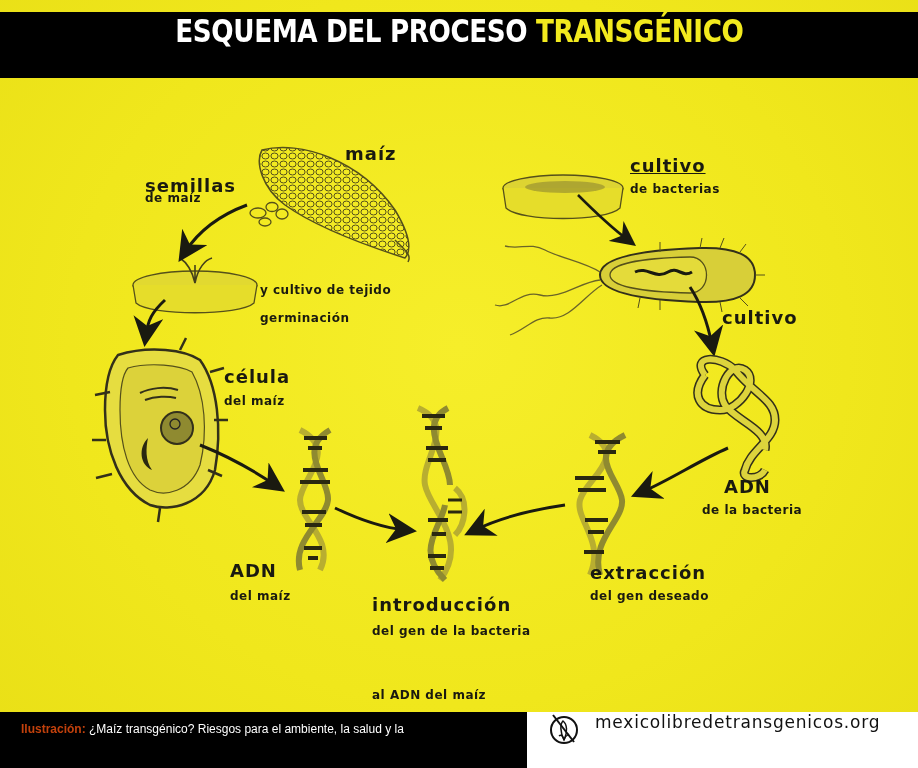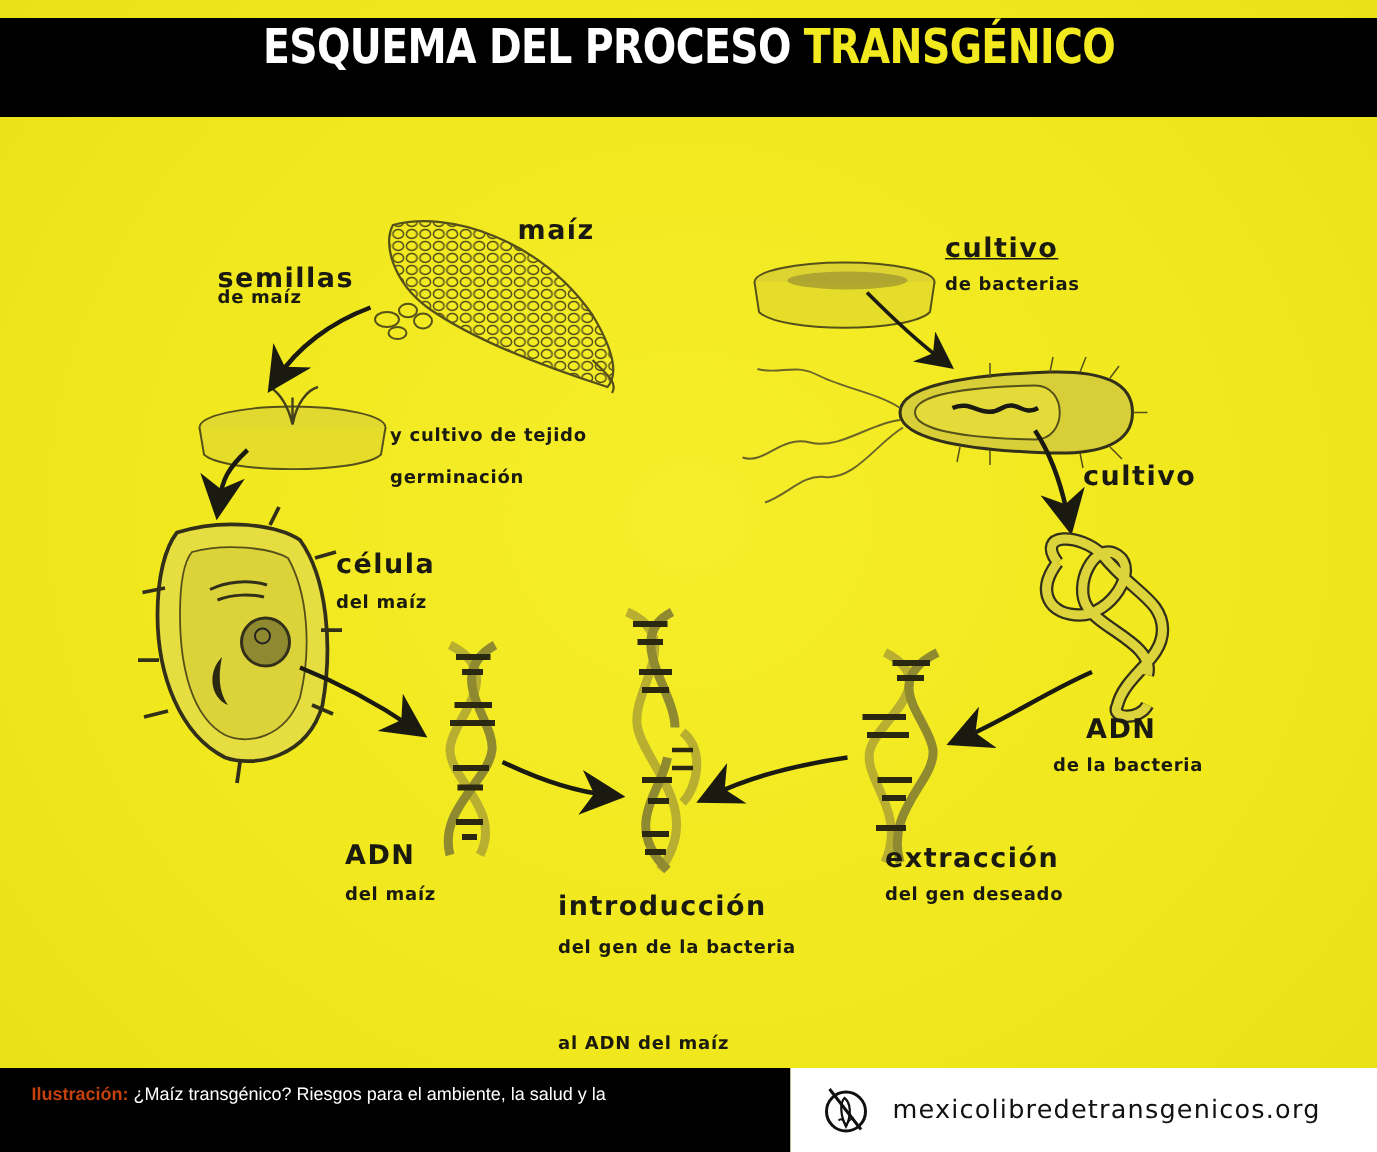--- a/index.html
+++ b/index.html
@@ -10,21 +10,21 @@
   .title .w { color: #ffffff; }
   .title .y { color: #f2ea1e; }
   .lbl { position: absolute; font-family: "DejaVu Sans", sans-serif; color: #1a1a10; font-weight: bold; line-height: 1; white-space: nowrap; }
   .big { font-size: 18px; letter-spacing: 1px; }
   .small { font-size: 12px; font-weight: bold; letter-spacing: 0.5px; }
   .center { text-align: left; }
   svg.art { position: absolute; left: 0; top: 0; }
   .footer { position: absolute; left: 0; top: 712px; width: 918px; height: 56px; display: flex; }
   .credit { width: 527px; background: #000; color: #fff; font-size: 12px; line-height: 19px; padding: 8px 0 0 21px; box-sizing: border-box; font-family: "Liberation Sans", sans-serif; }
   .credit .hl { color: #c2410c; font-weight: bold; }
-  .site { flex: 1; background: #fff; display: flex; align-items: center; padding-left: 20px; gap: 14px; }
+  .site { flex: 1; background: #fff; display: flex; align-items: flex-start; padding-left: 20px; gap: 14px; }
   .site-url { font-family: "DejaVu Sans", sans-serif; font-size: 17px; color: #111; letter-spacing: 0.8px; }
 </style>
 </head>
 <body>
 
 <div class="canvas"></div>
 
 <div class="title-bar">
   <div class="title">
     <span class="w">ESQUEMA DEL PROCESO </span><span class="y">TRANSGÉNICO</span>

